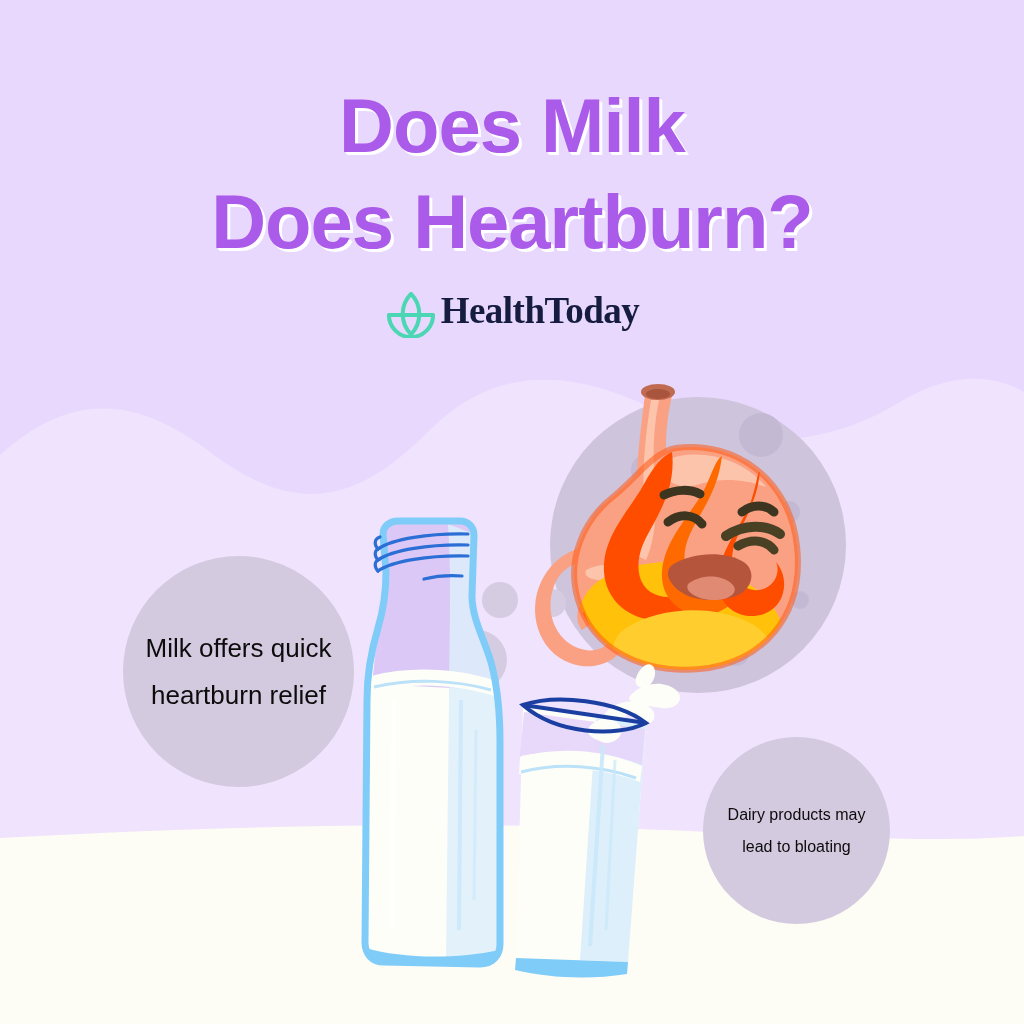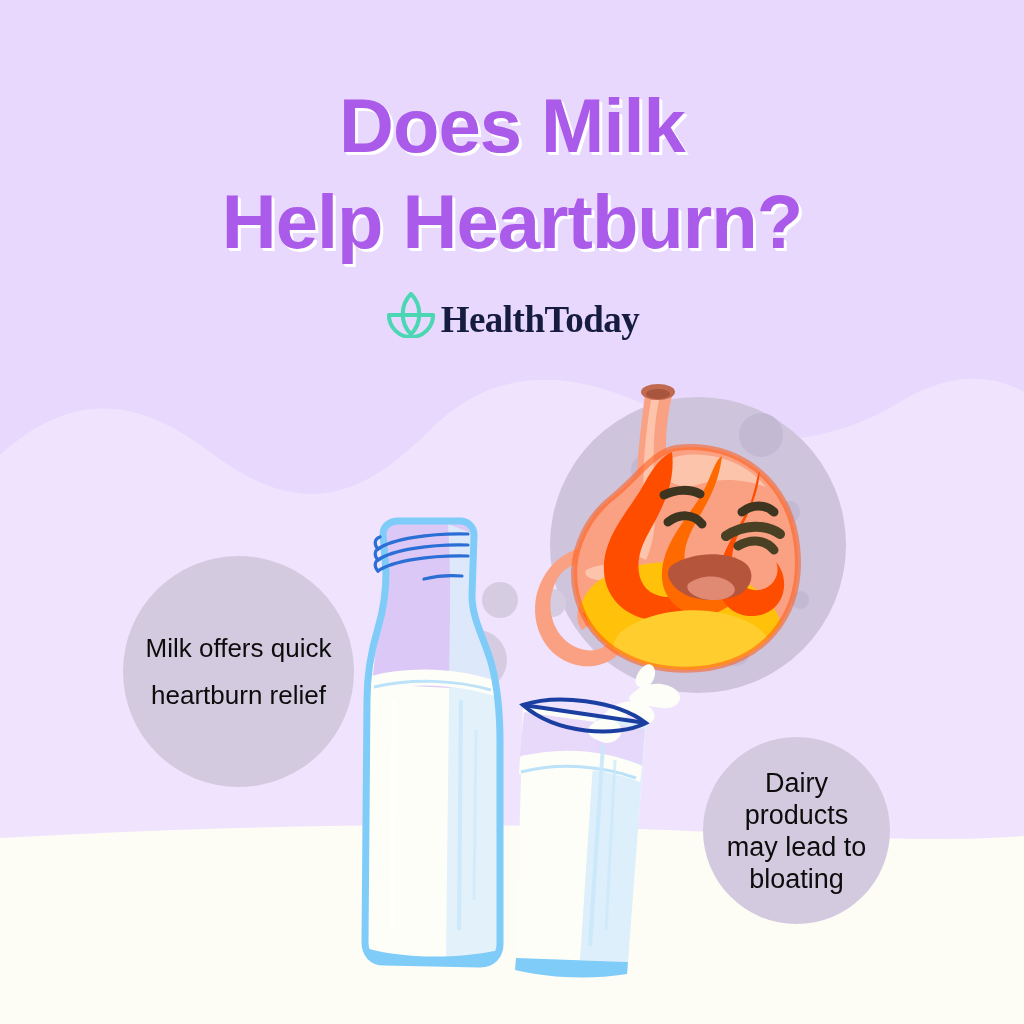--- a/index.html
+++ b/index.html
@@ -21,39 +21,39 @@
     font-size:76px;
     line-height:96px;
     font-weight:bold;
     color:#AB5BE9;
     letter-spacing:-1px;
     text-shadow:3px 3px 0 #FFFFFF, 2px 2px 0 #FFFFFF;
     white-space:nowrap;
   }
 
   
-  .logo{position:absolute;left:0;top:292px;width:1024px;display:flex;align-items:flex-end;justify-content:center;gap:4px;}
+  .logo{position:absolute;left:0;top:292px;width:1024px;display:flex;align-items:flex-start;justify-content:center;gap:4px;}
   .logo-mark{width:52px;height:46px;display:block;}
   .logo-text{
     font-family:"Liberation Serif","DejaVu Serif",serif;
     font-weight:bold;font-size:37px;color:#151C3F;letter-spacing:-0.5px;
     line-height:1;
   }
 
   
   .bubble{
     position:absolute;border-radius:50%;
     background:#D4CADF;
     display:flex;align-items:center;justify-content:center;
     text-align:center;color:#0C0C0C;
     font-size:26px;line-height:47px;font-weight:500;
     padding:0 14px;box-sizing:border-box;
   }
   .bubble-left{left:123px;top:556px;width:231px;height:231px;}
-  .bubble-right{left:703px;top:737px;width:187px;height:187px;font-size:27px;line-height:32px;}
+  .bubble-right{left:703px;top:737px;width:187px;height:187px;font-size:16px;line-height:32px;}
 
   
   .illus{position:absolute;left:0;top:0;width:1024px;height:1024px;}
 </style>
 </head>
 <body>
 
 <div class="canvas">
 
   <div class="bg-base"></div>
@@ -64,21 +64,21 @@
              C945,374 990,372 1024,392 L1024,1024 L0,1024 Z" fill="#F0E3FD"></path>
   </svg>
 
   <svg class="bg-ground" viewBox="0 0 1024 1024" preserveAspectRatio="none">
     <path d="M0,838 C180,828 420,820 640,829 C810,836 930,843 1024,836
              L1024,1024 L0,1024 Z" fill="#FDFCF5"></path>
   </svg>
 
   <div class="title-wrap">
     <span class="title-line">Does Milk</span>
-    <span class="title-line">Help Heartburn?</span>
+    <span class="title-line">Does Heartburn?</span>
   </div>
 
   <div class="logo">
     <svg class="logo-mark" viewBox="0 0 56 50">
       <path d="M4 25 H52 A24 24 0 0 1 4 25 Z" fill="none" stroke="#4BD6B4" stroke-width="4.4" stroke-linejoin="round"></path>
       <path d="M28 2 C40 14 40 34 28 46 C16 34 16 14 28 2 Z" fill="none" stroke="#4BD6B4" stroke-width="4.4" stroke-linejoin="round"></path>
     </svg>
     <span class="logo-text">HealthToday</span>
   </div>
 

